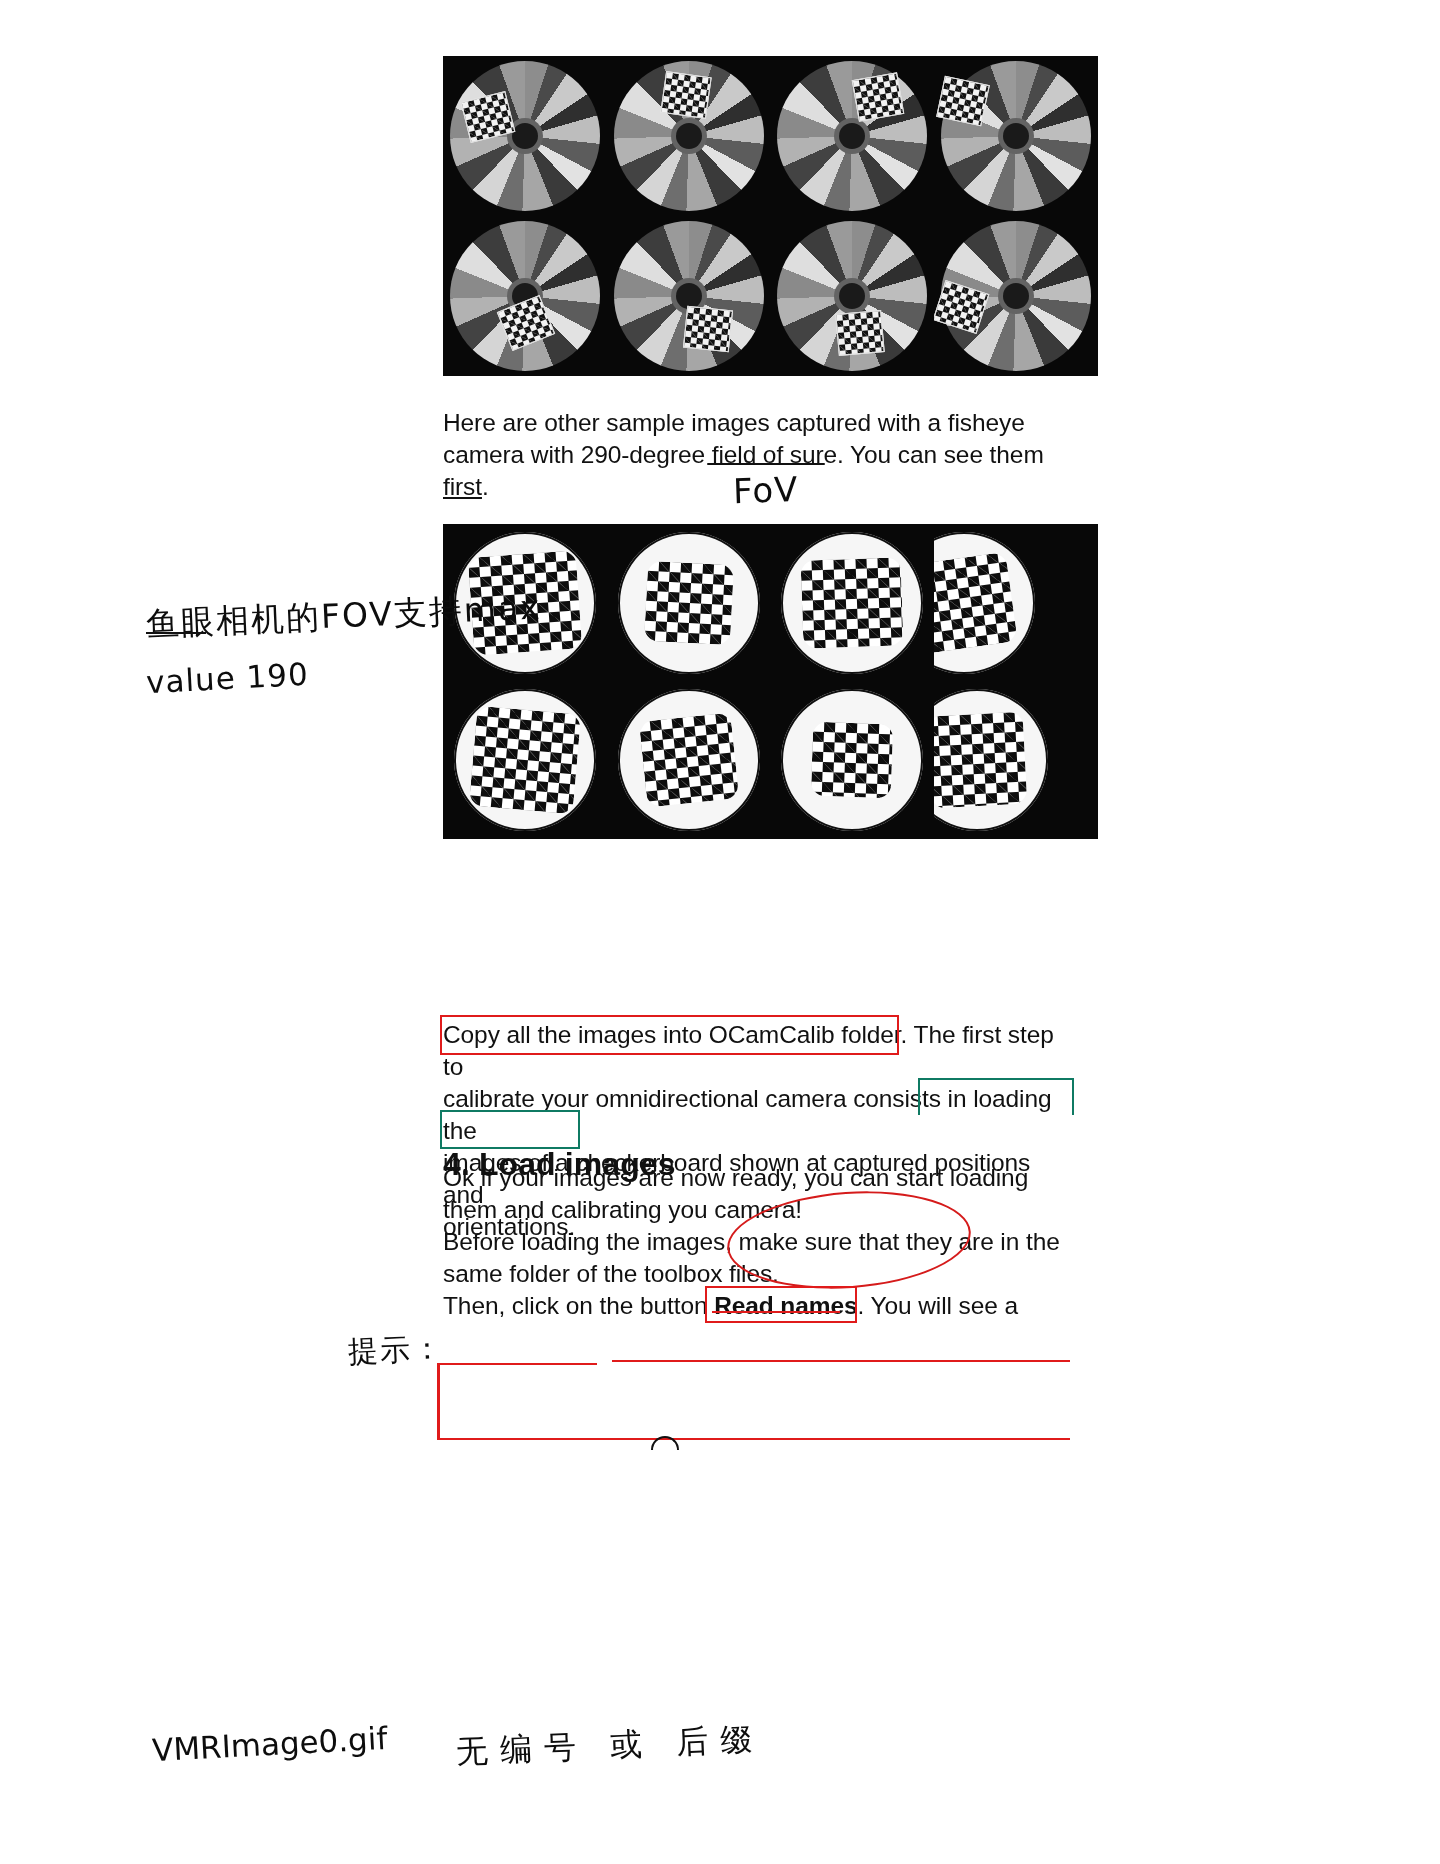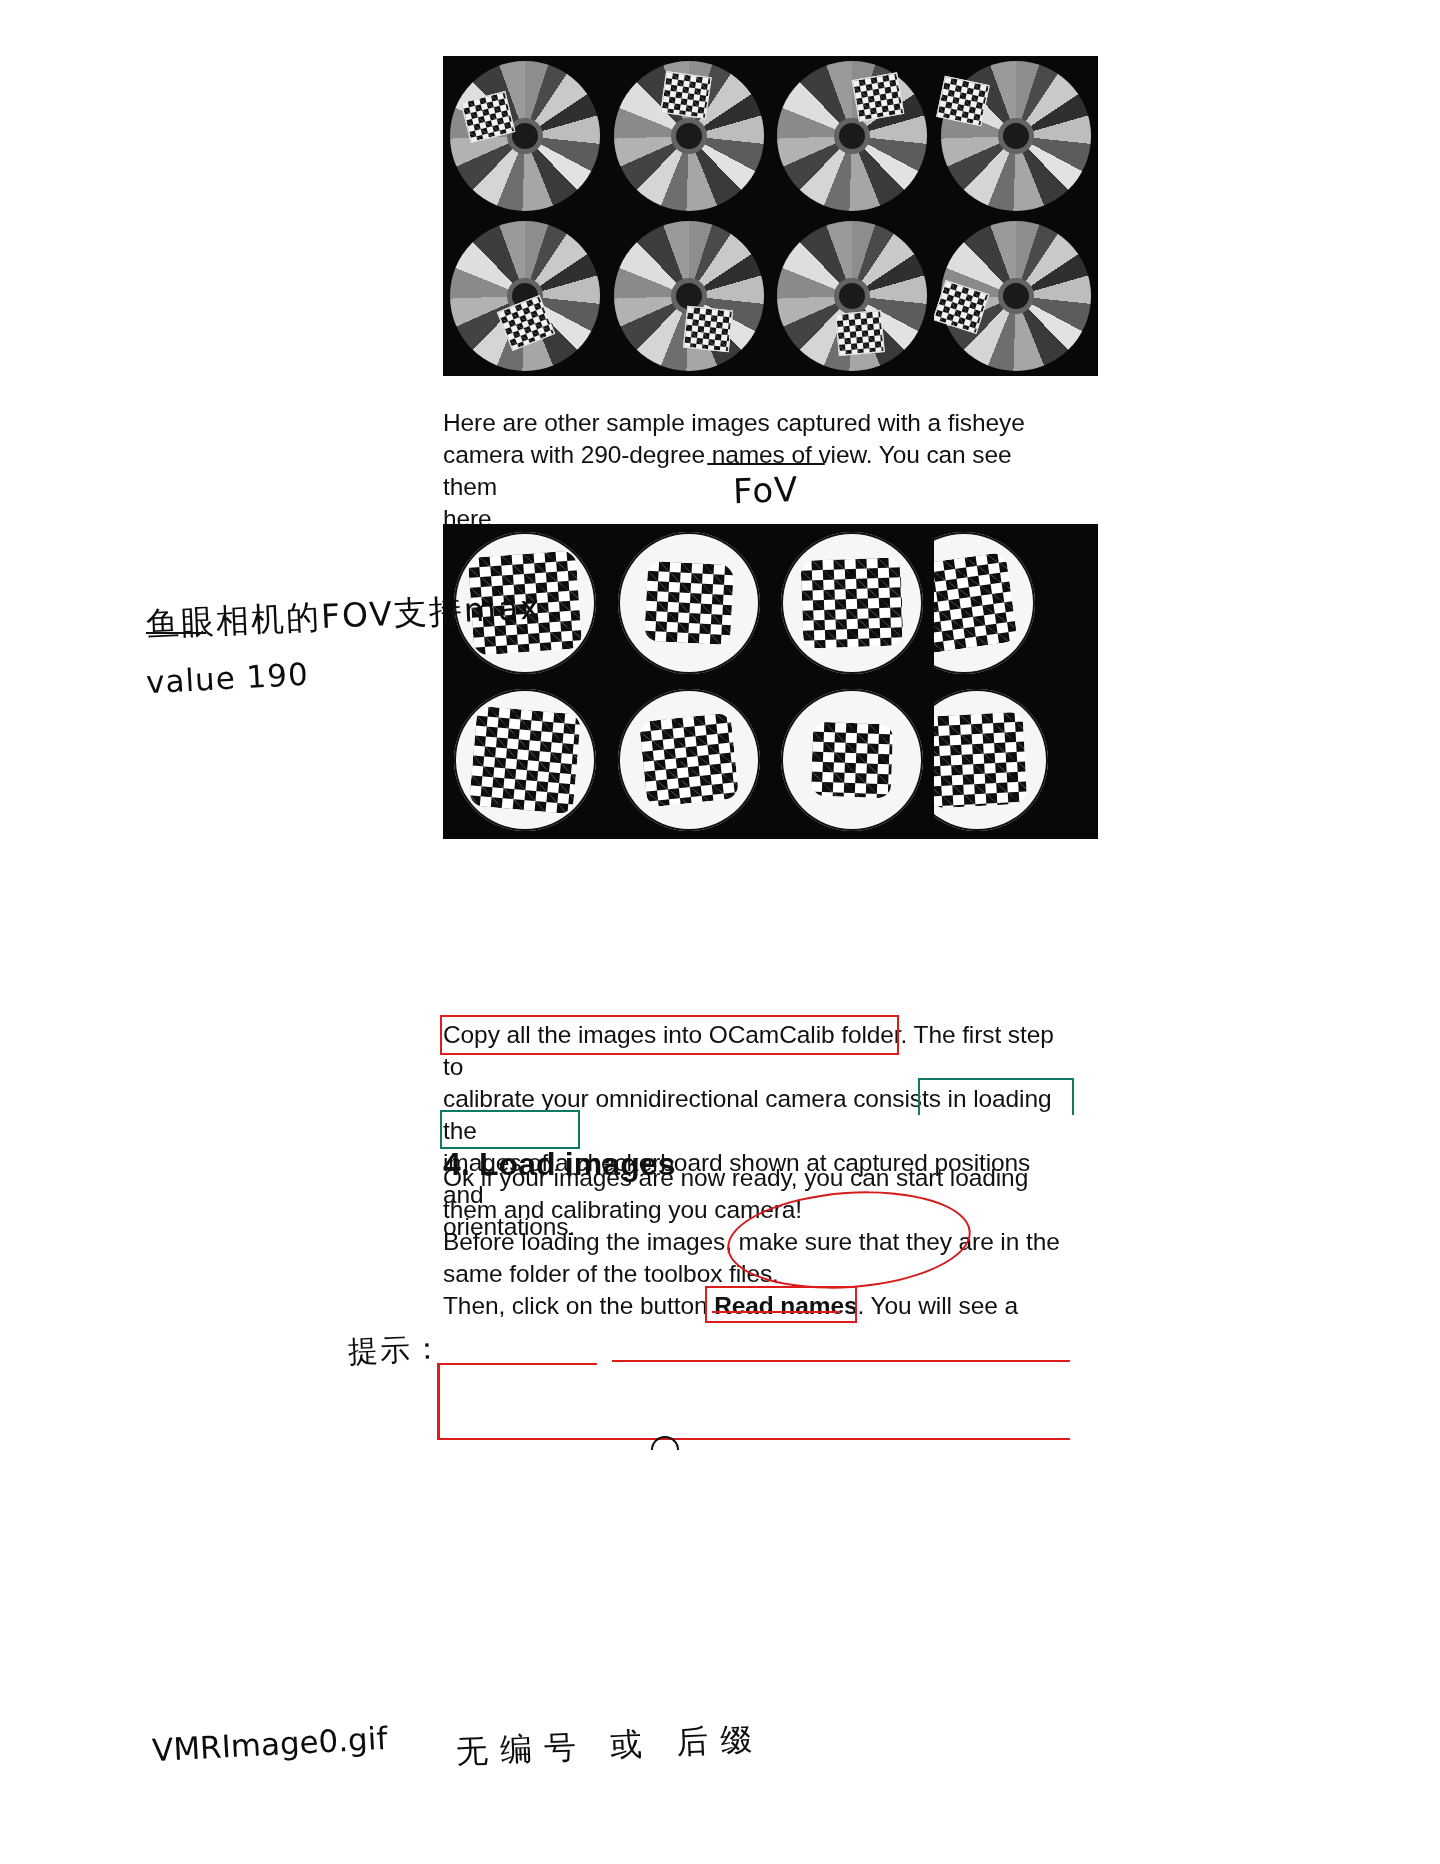--- a/index.html
+++ b/index.html
@@ -137,22 +137,22 @@
       <div class="cb" style="left:66px;top:96px;transform:rotate(-5deg);"></div>
     </div>
     <div class="cell">
       <div class="disc"></div>
       <div class="cb" style="left:4px;top:70px;transform:rotate(18deg);"></div>
     </div>
   </div>
 
   <div class="body-text" id="para-fisheye">
     <span>Here are other sample images captured with a fisheye</span><br>
-    <span>camera with 290-degree </span><span>names of view</span><span>. You can see them</span><br>
-    <span class="u">here</span><span>.</span>
+    <span>camera with 290-degree </span><span>field of sure</span><span>. You can see them</span><br>
+    <span class="u">first</span><span>.</span>
   </div>
 
   <div class="ann line-black" style="left:707px;top:463px;width:118px;border-radius:2px;"></div>
   <div class="hand hand-en" style="left:733px;top:470px;font-size:34px;font-style:normal;transform:rotate(-2deg);">FoV</div>
 
   <div class="fisheye-strip" id="strip-bottom">
     <div class="cell">
       <div class="disc">
           <div class="big-cb"></div>
         </div>

